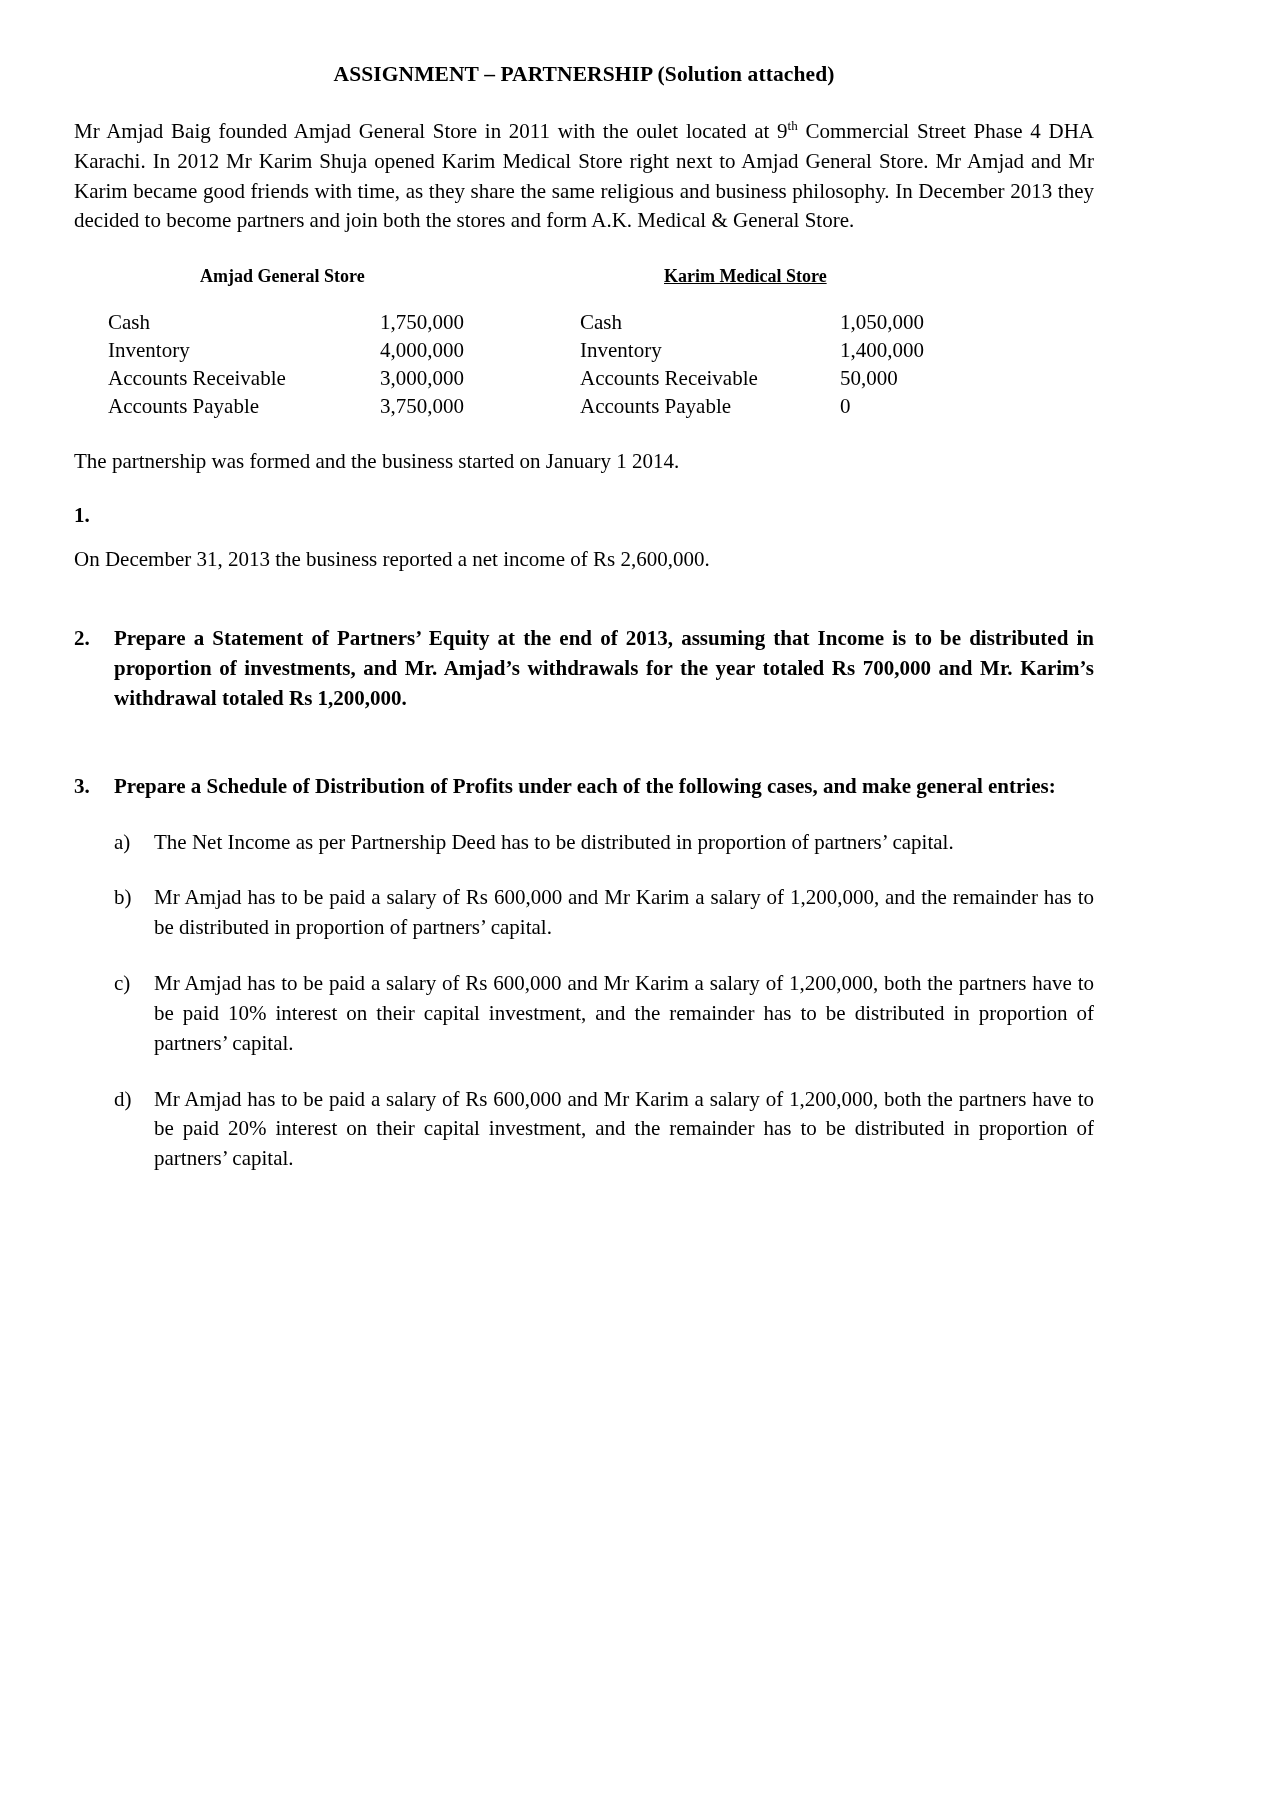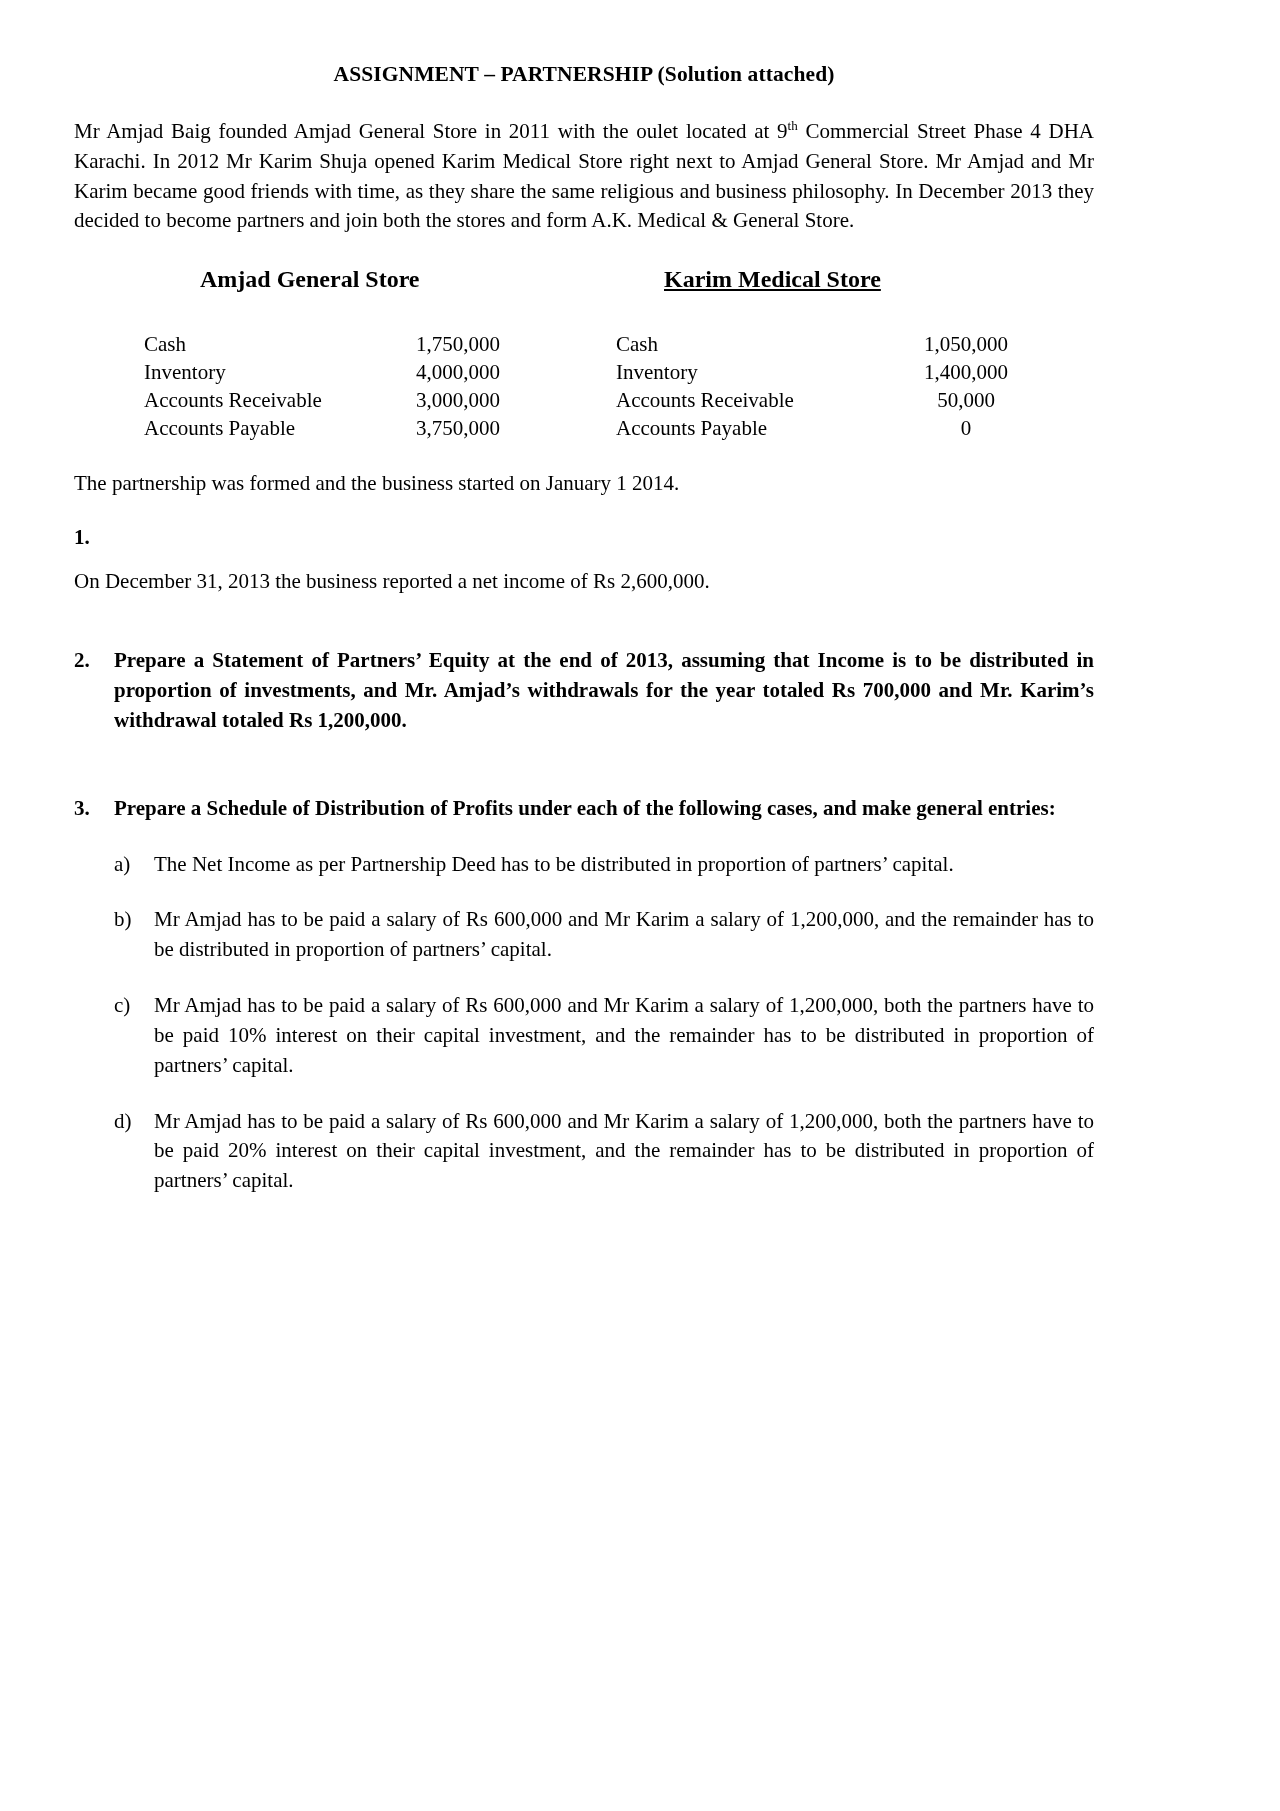--- a/index.html
+++ b/index.html
@@ -33,48 +33,48 @@
   }
   sup {
     font-size: 0.62em;
     vertical-align: super;
     line-height: 0;
     margin-top: 25px;
   }
   .store-headings {
     display: flex;
     margin-top: 30px;
-    margin-bottom: 38px;
-    font-weight: bold;
-    font-size: 24px;
+    margin-bottom: 22px;
+    font-weight: bold;
+    font-size: 18px;
   }
   .store-headings .col-a {
     width: 480px;
     padding-left: 126px;
     box-sizing: border-box;
   }
   .store-headings .col-b {
     padding-left: 110px;
     text-decoration: underline;
   }
   table.accounts {
     border-collapse: collapse;
-    margin: 0 0 0 70px;
+    margin: 0 0 0 34px;
     font-size: 21px;
   }
   table.accounts td {
     padding: 0 0 1px 0;
     line-height: 1.28;
     vertical-align: top;
     white-space: nowrap;
   }
   td.label-a { width: 272px; }
   td.amount-a { width: 200px; }
   td.label-b { width: 260px; }
-  td.amount-b { width: 180px; text-align: center; }
+  td.amount-b { width: 180px; }
 
   .spacer-sm { height: 26px; }
   .spacer-md { height: 44px; }
   .spacer-lg { height: 58px; }
 
   ol.num-list {
     list-style: none;
     margin: 0;
     padding: 0;
   }

